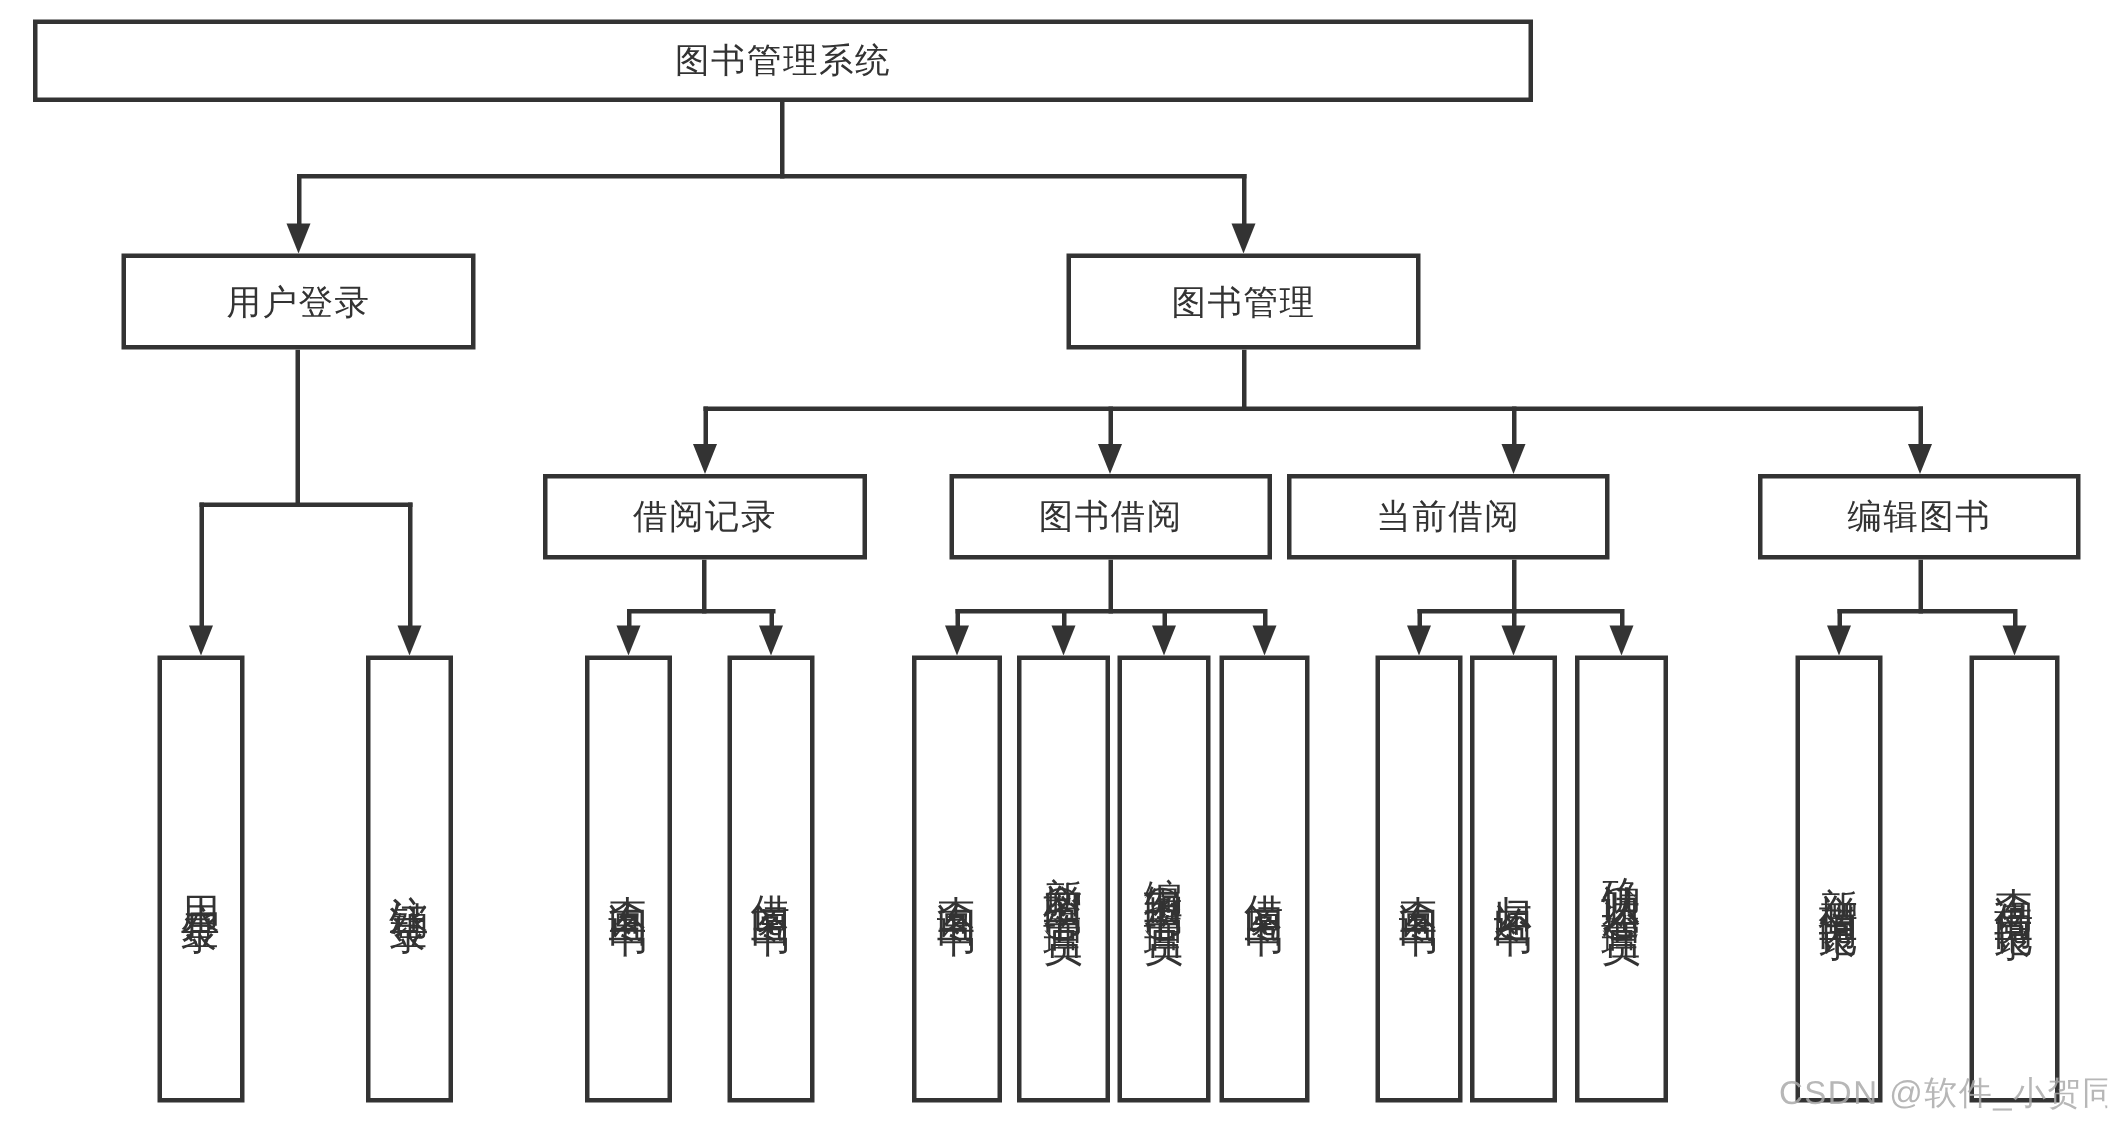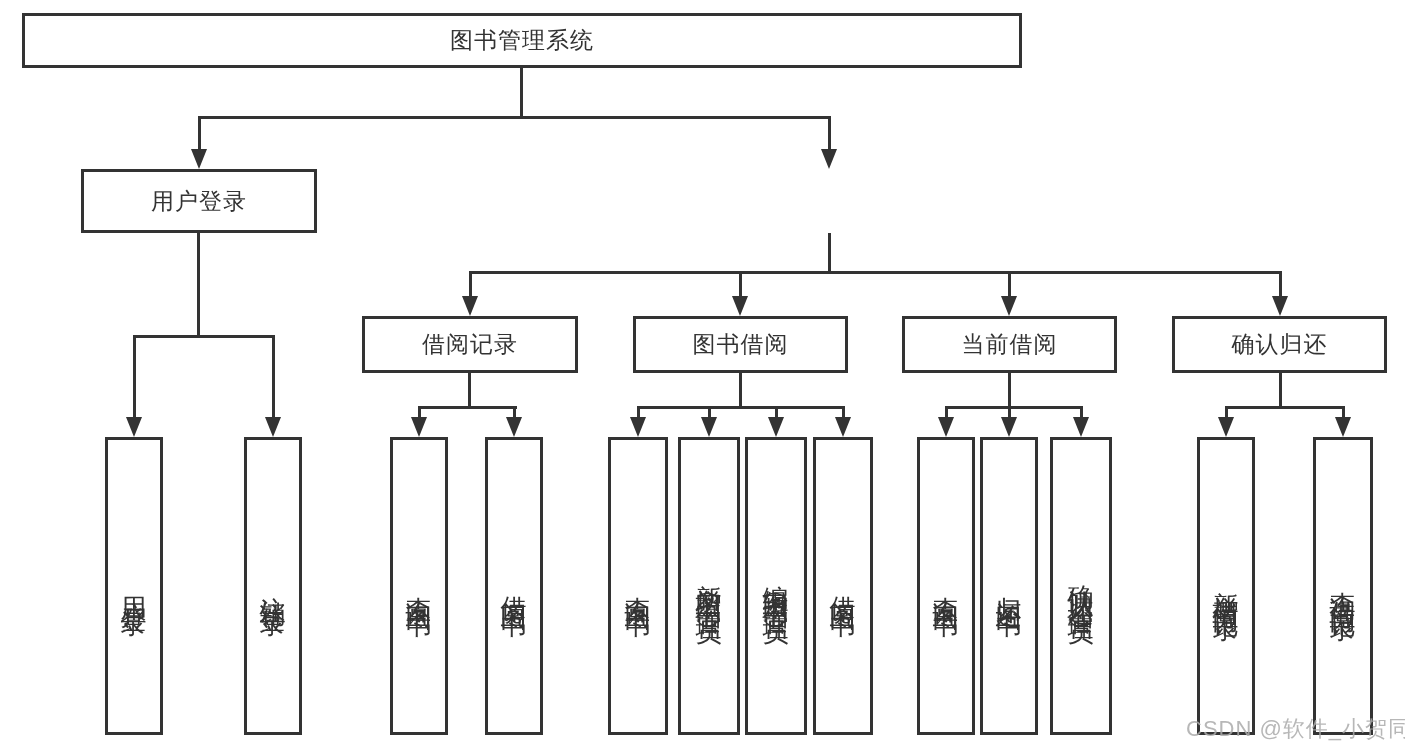--- a/index.html
+++ b/index.html
@@ -79,32 +79,35 @@
 
 <div class="canvas">
 
   <div class="hbox" style="left:22px; top:13px; width:1000px; height:55px;">
     <span>图书管理系统</span>
   </div>
 
   <div class="hbox" style="left:81px; top:169px; width:236px; height:64px;">
     <span>用户登录</span>
   </div>
+  <div class="hbox" style="left:711px; top:169px; width:236px; height:64px;">
+    <span>图书管理</span>
+  </div>
 
   <div class="hbox" style="left:362px; top:316px; width:216px; height:57px;">
     <span>借阅记录</span>
   </div>
   <div class="hbox" style="left:633px; top:316px; width:215px; height:57px;text-align:center;">
     <span>图书借阅</span>
   </div>
-  <div class="hbox" style="left:902px; top:316px; width:215px; height:57px;">
+  <div class="hbox" style="left:858px; top:316px; width:215px; height:57px;">
     <span>当前借阅</span>
   </div>
   <div class="hbox" style="left:1172px; top:316px; width:215px; height:57px;">
-    <span>确认归还</span>
+    <span>编辑图书</span>
   </div>
 
   <div class="vbox" style="left:105px; top:437px; width:58px; height:298px;">
     <span>用户登录</span>
   </div>
   <div class="vbox" style="left:244px; top:437px; width:58px; height:298px;">
     <span>注销登录</span>
   </div>
 
   <div class="vbox" style="left:390px; top:437px; width:58px; height:298px;">

